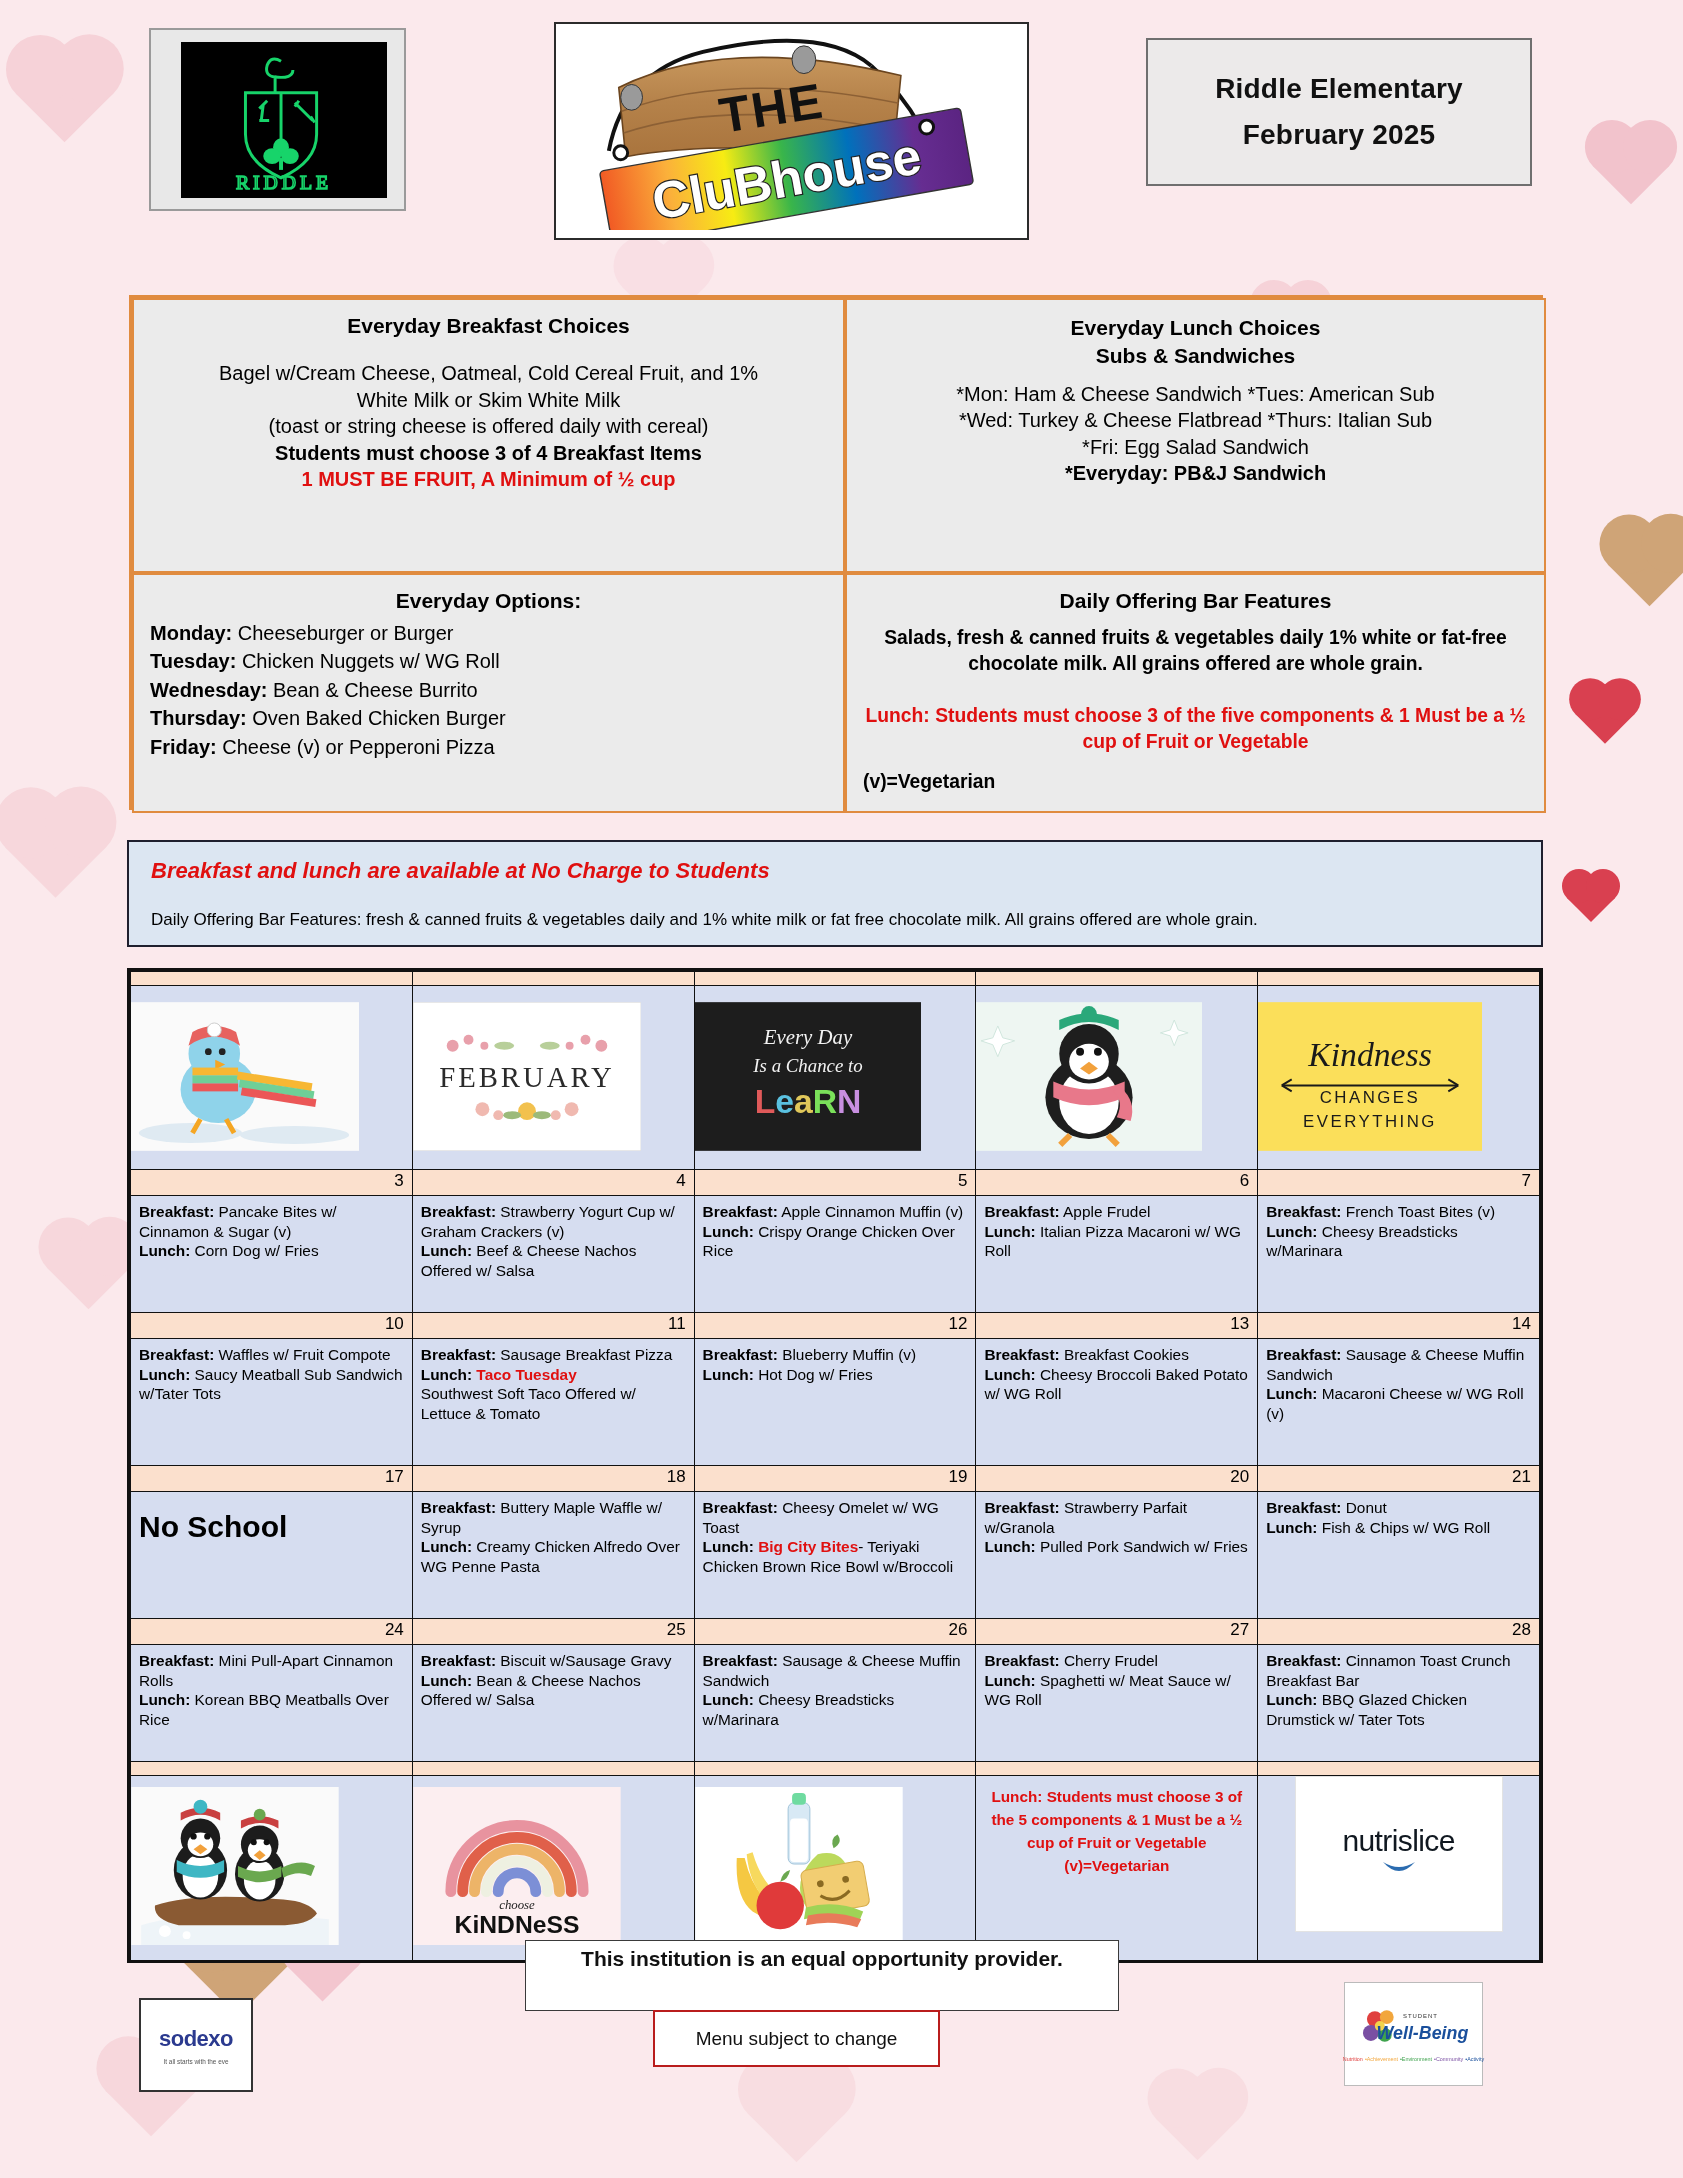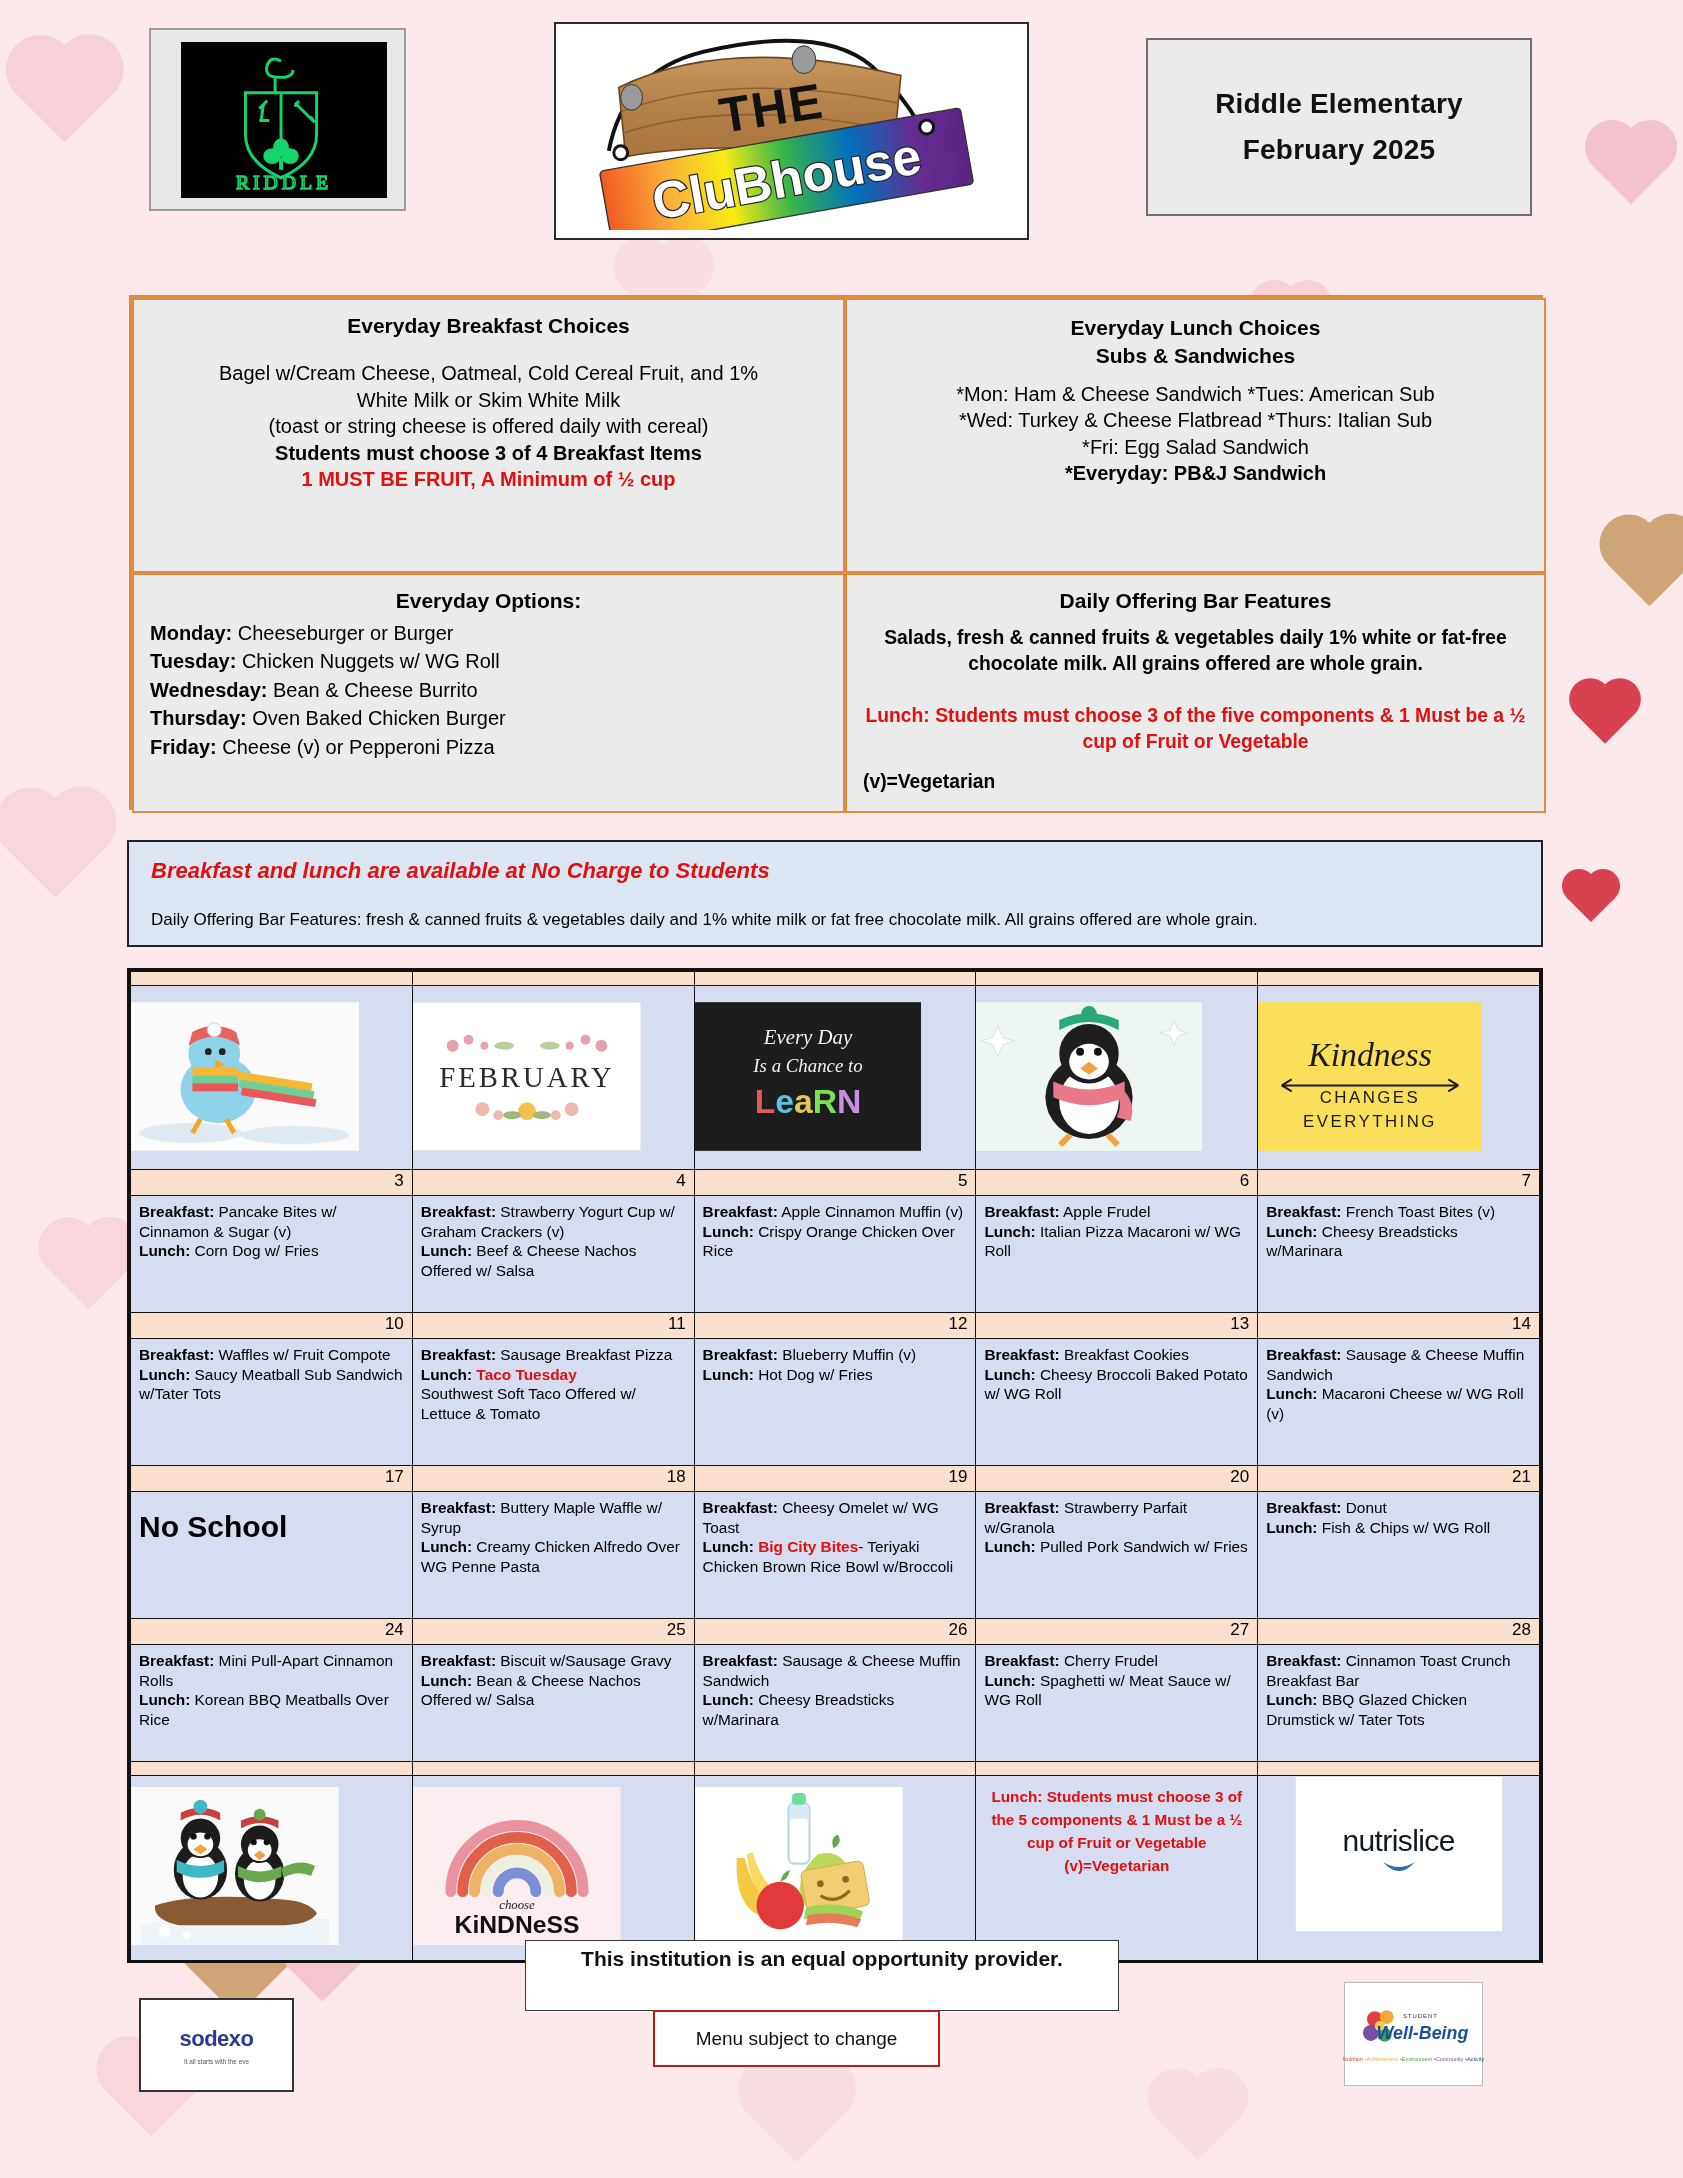--- a/index.html
+++ b/index.html
@@ -38,21 +38,21 @@
   .riddle-inner {
     width: 206px; height: 156px; background: #000;
     display: flex; align-items: center; justify-content: center;
   }
   .logo-clubhouse {
     position: absolute; left: 554px; top: 22px; width: 475px; height: 218px;
     background: #fff; border: 2px solid #2b2b2b;
     display: flex; align-items: center; justify-content: center; overflow: hidden;
   }
   .title-box {
-    position: absolute; left: 1146px; top: 38px; width: 386px; height: 178px;
+    position: absolute; left: 1146px; top: 38px; width: 386px; height: 148px;
     background: #eceaea; border: 2px solid #6f6f6f;
     display: flex; flex-direction: column; align-items: center; justify-content: center;
     gap: 14px;
   }
   .title-box div { font-size: 28px; font-weight: bold; color: #111; letter-spacing: 0.2px; }
 
   
   .info-grid {
     position: absolute; left: 129px; top: 295px; width: 1414px; height: 515px;
     display: grid; grid-template-columns: 713px 701px; grid-template-rows: 275px 240px;
@@ -120,21 +120,21 @@
     background: #fff; border: 1px solid #3a3a3a; padding-top: 6px; text-align: center;
   }
   .eq-box span { font-size: 21px; font-weight: bold; color: #111; }
   .menu-change {
     position: absolute; left: 653px; top: 2010px; width: 287px; height: 57px;
     background: #fff; border: 2px solid #b91c1c;
     display: flex; align-items: center; justify-content: center;
     font-size: 19px; color: #111;
   }
   .sodexo {
-    position: absolute; left: 139px; top: 1998px; width: 155px; height: 94px;
+    position: absolute; left: 139px; top: 1998px; width: 114px; height: 94px;
     background: #fff; border: 2px solid #333;
     display: flex; flex-direction: column; align-items: center; justify-content: center;
   }
   .sodexo .s1 { font-size: 22px; color: #2b3a8f; font-weight: bold; letter-spacing: -0.5px; }
   .sodexo .s2 { font-size: 6.4px; color: #555; margin-top: 6px; }
   .wellbeing {
     position: absolute; left: 1344px; top: 1982px; width: 139px; height: 104px;
     background: #fff; border: 1px solid #bbb;
     display: flex; flex-direction: column; align-items: center; justify-content: center;
   }

